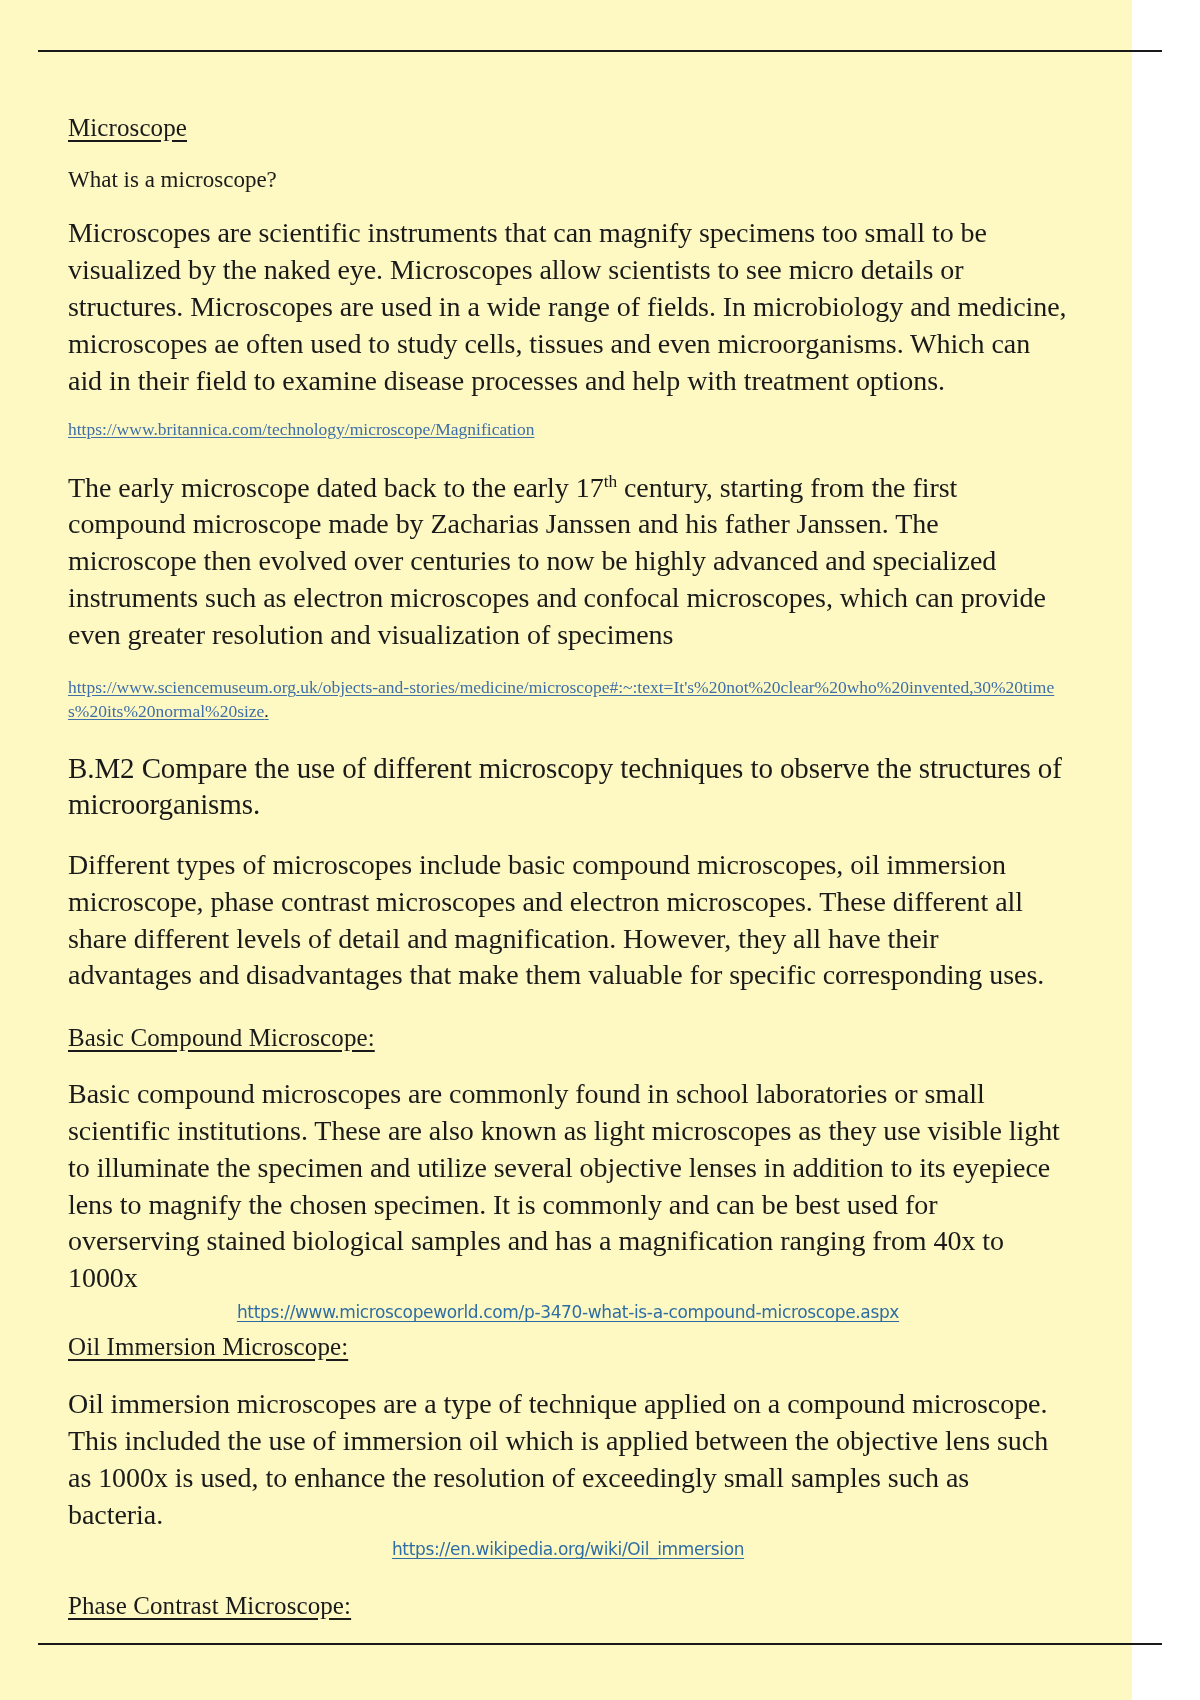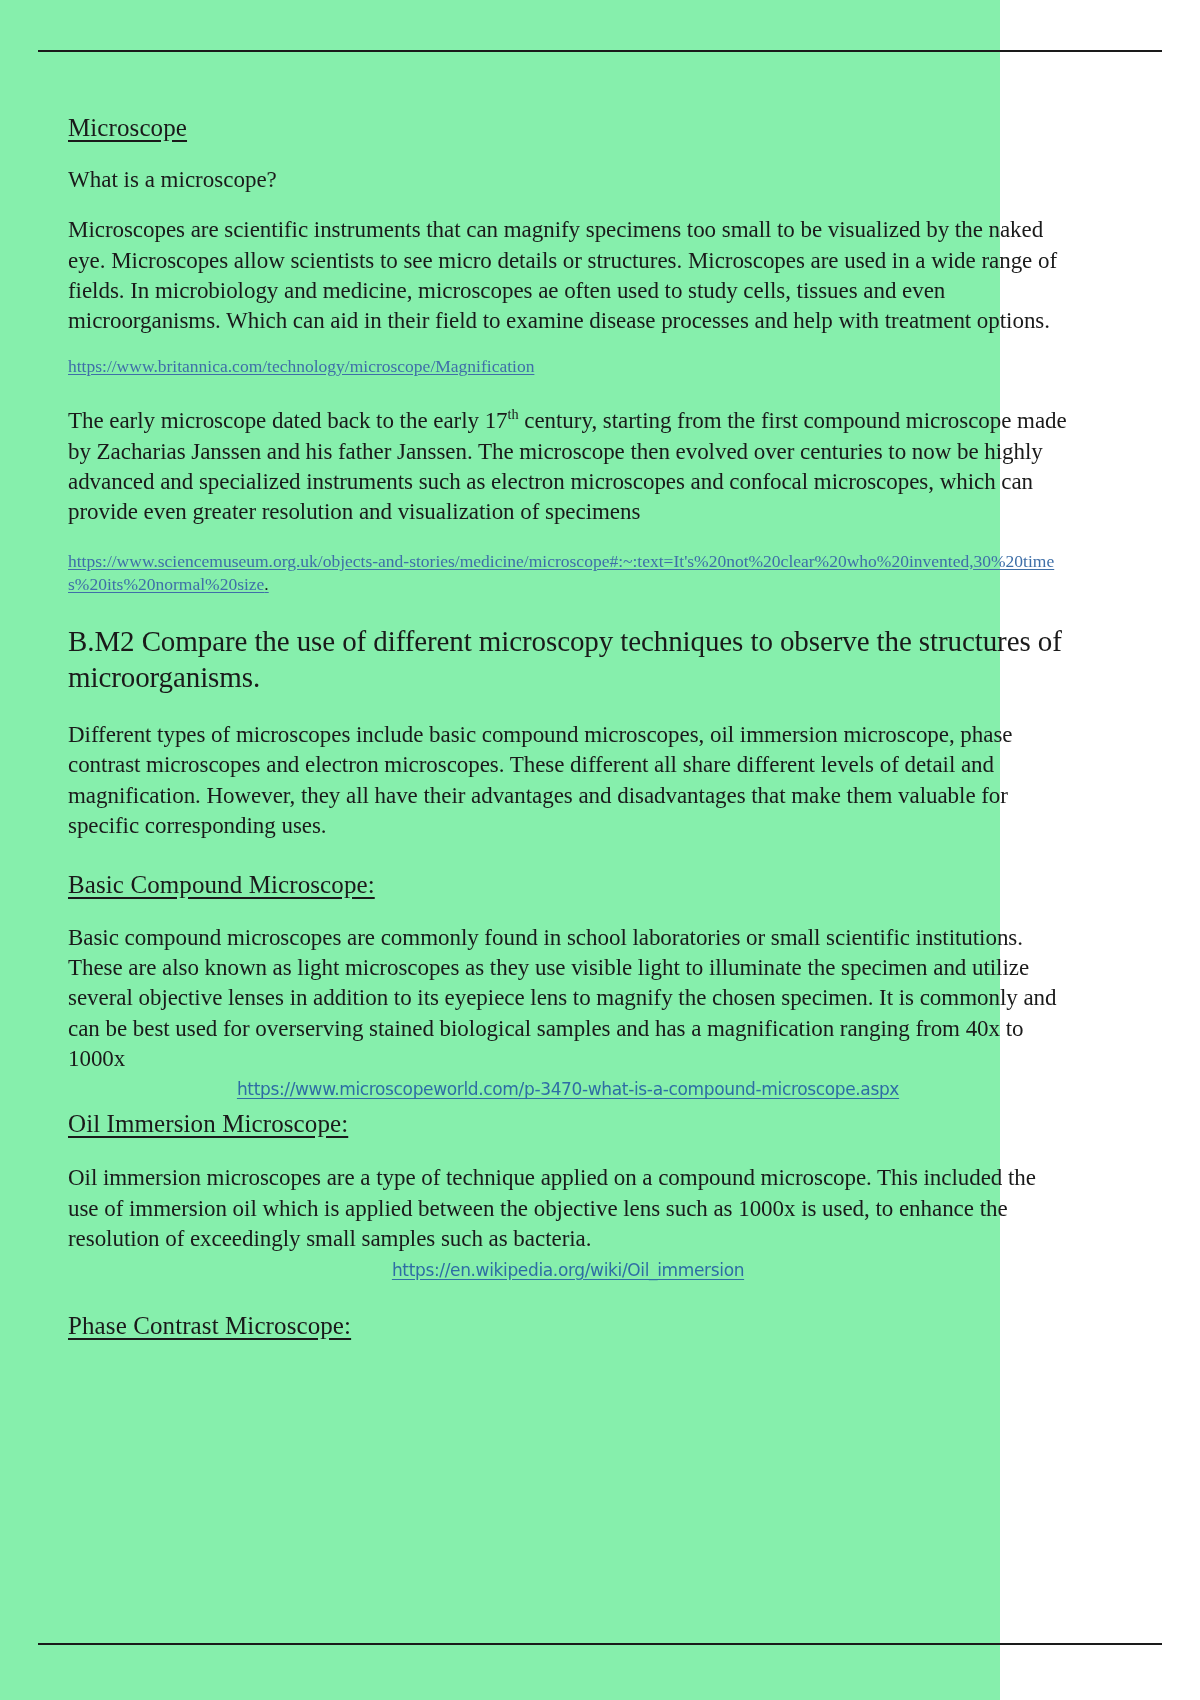--- a/index.html
+++ b/index.html
@@ -10,23 +10,23 @@
   body {
     width: 1200px;
     height: 1700px;
     font-family: "Liberation Serif", "DejaVu Serif", serif;
     color: #1a1a1a;
     position: relative;
     overflow: hidden;
   }
   .page {
     position: relative;
-    width: 1000px;
+    width: 1132px;
     height: 1700px;
-    background: #86efac;
+    background: #fef9c3;
     box-sizing: border-box;
     padding: 0;
   }
   .rule {
     position: absolute;
     left: 38px;
     width: 1124px;
     border-top: 2px solid #1a1a1a;
   }
   .rule-top { top: 50px; }
@@ -50,21 +50,21 @@
   }
   .h-underline.tight { margin-bottom: 24px; }
 
   .q-line {
     font-size: 23px;
     line-height: 1.3;
     margin: 0 0 20px 0;
   }
 
   p.body {
-    font-size: 23px;
+    font-size: 28px;
     line-height: 1.32;
     margin: 0 0 18px 0;
     text-align: left;
     letter-spacing: -0.05px;
   }
   p.body.tight { margin-bottom: 4px; }
   p.body.nogap { margin-bottom: 0; margin-top: 28px; }
 
   .link-serif {
     font-size: 17.5px;

